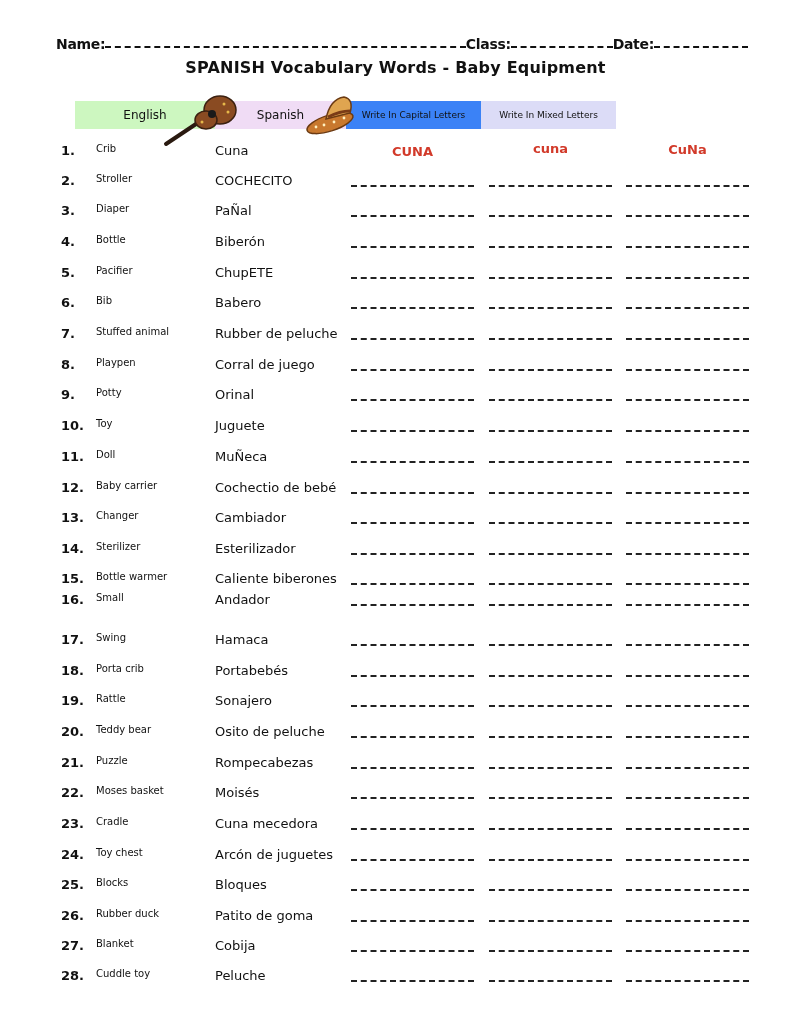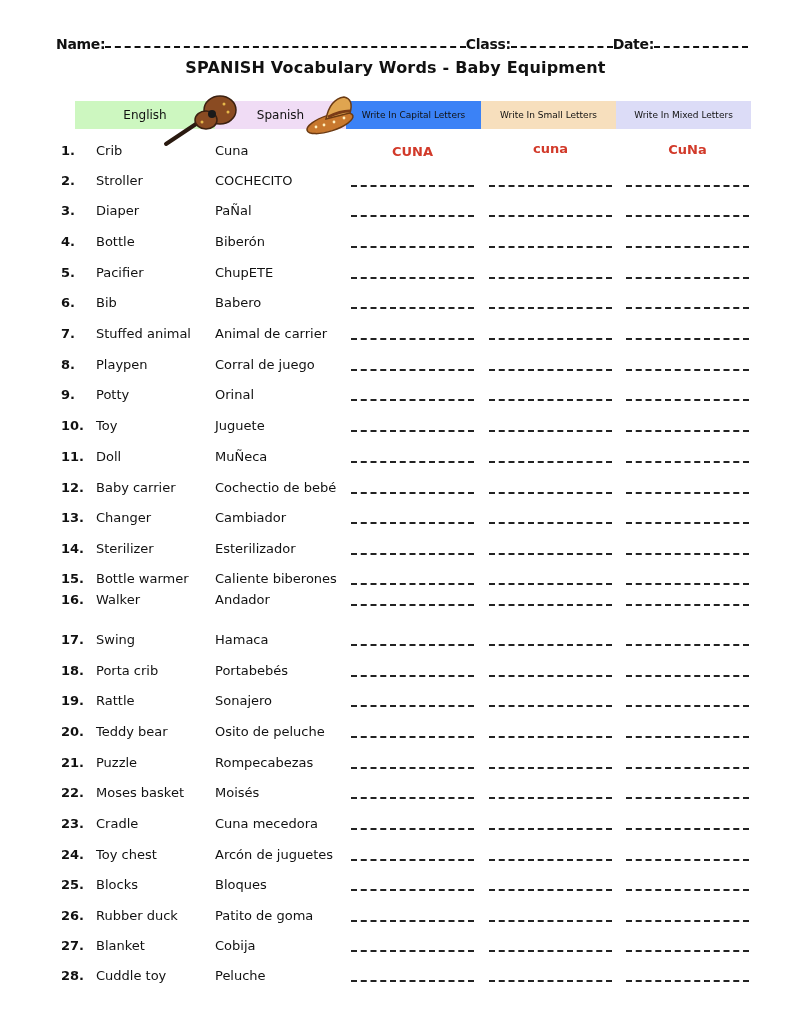--- a/index.html
+++ b/index.html
@@ -24,21 +24,21 @@
   .hcell.small { font-size: 9px; }
   .h-en { width: 140px; background: #cdf7c0; }
   .h-es { width: 131px; background: #f0dcf5; }
   .h-cap { width: 135px; background: #3b82f6; }
   .h-sm { width: 135px; background: #f7dfbd; }
   .h-mix { width: 135px; background: #dcdcf7; }
   .deco { position: absolute; }
   .rows { position: absolute; left: 0; top: 0; width: 791px; }
   .row { position: absolute; left: 0; width: 791px; height: 22px; }
   .row .num { position: absolute; left: 61px; font-size: 13px; font-weight: bold; }
-  .row .en { position: absolute; left: 96px; font-size: 13px; white-space: nowrap; }
+  .row .en { position: absolute; left: 96px; font-size: 10px; white-space: nowrap; }
   .row .es { position: absolute; left: 215px; font-size: 13px; white-space: nowrap; }
   .row .line { position: absolute; top: 12px; width: 123px; border-bottom: 2px dashed #222; height: 0; }
   .row .l1 { left: 351px; } .row .l2 { left: 489px; } .row .l3 { left: 626px; }
   .row .ex { position: absolute; font-size: 13px; font-weight: bold; color: #d23a2a; text-align: center; width: 123px; }
   .row .e1 { left: 351px; top: 1px; } .row .e2 { left: 489px; top: -2px; } .row .e3 { left: 626px; top: -1px; }
 </style>
 </head>
 <body>
 
 <div class="topline">
@@ -49,21 +49,20 @@
   <span class="lbl">Date:</span>
   <span class="blank" style="width:96px"></span>
 </div>
 
 <div class="title">SPANISH Vocabulary Words - Baby Equipment</div>
 
 <div class="header">
   <div class="hcell h-en">English</div>
   <div class="hcell h-es">Spanish</div>
   <div class="hcell h-cap small">Write In Capital Letters</div>
-  <div class="hcell h-sm small">Write In Small Letters</div>
   <div class="hcell h-mix small">Write In Mixed Letters</div>
 </div>
 
 <svg class="deco" style="left:162px; top:92px;" width="80" height="56" viewBox="0 0 80 56">
   <line x1="4" y1="52" x2="46" y2="24" stroke="#2a1a10" stroke-width="4" stroke-linecap="round"></line>
   <ellipse cx="58" cy="18" rx="16" ry="14" fill="#8a4b22" stroke="#3b2010" stroke-width="1.5"></ellipse>
   <ellipse cx="44" cy="28" rx="11" ry="9" fill="#8a4b22" stroke="#3b2010" stroke-width="1.5"></ellipse>
   <circle cx="50" cy="22" r="4" fill="#1a1a1a"></circle>
   <circle cx="62" cy="12" r="1.5" fill="#e6b84a"></circle>
   <circle cx="66" cy="20" r="1.5" fill="#e6b84a"></circle>
@@ -125,21 +124,21 @@
     <span class="num">6.</span>
     <span class="en">Bib</span>
     <span class="es">Babero</span>
     <span class="line l1"></span>
     <span class="line l2"></span>
     <span class="line l3"></span>
   </div>
   <div class="row" style="top:326px">
     <span class="num">7.</span>
     <span class="en">Stuffed animal</span>
-    <span class="es">Animal de carrier</span>
+    <span class="es">Rubber de peluche</span>
     <span class="line l1"></span>
     <span class="line l2"></span>
     <span class="line l3"></span>
   </div>
   <div class="row" style="top:357px">
     <span class="num">8.</span>
     <span class="en">Playpen</span>
     <span class="es">Corral de juego</span>
     <span class="line l1"></span>
     <span class="line l2"></span>
@@ -196,21 +195,21 @@
   <div class="row" style="top:571px">
     <span class="num">15.</span>
     <span class="en">Bottle warmer</span>
     <span class="es">Caliente biberones</span>
     <span class="line l1"></span>
     <span class="line l2"></span>
     <span class="line l3"></span>
   </div>
   <div class="row" style="top:592px">
     <span class="num">16.</span>
-    <span class="en">Walker</span>
+    <span class="en">Small</span>
     <span class="es">Andador</span>
     <span class="line l1"></span>
     <span class="line l2"></span>
     <span class="line l3"></span>
   </div>
   <div class="row" style="top:632px">
     <span class="num">17.</span>
     <span class="en">Swing</span>
     <span class="es">Hamaca</span>
     <span class="line l1"></span>

